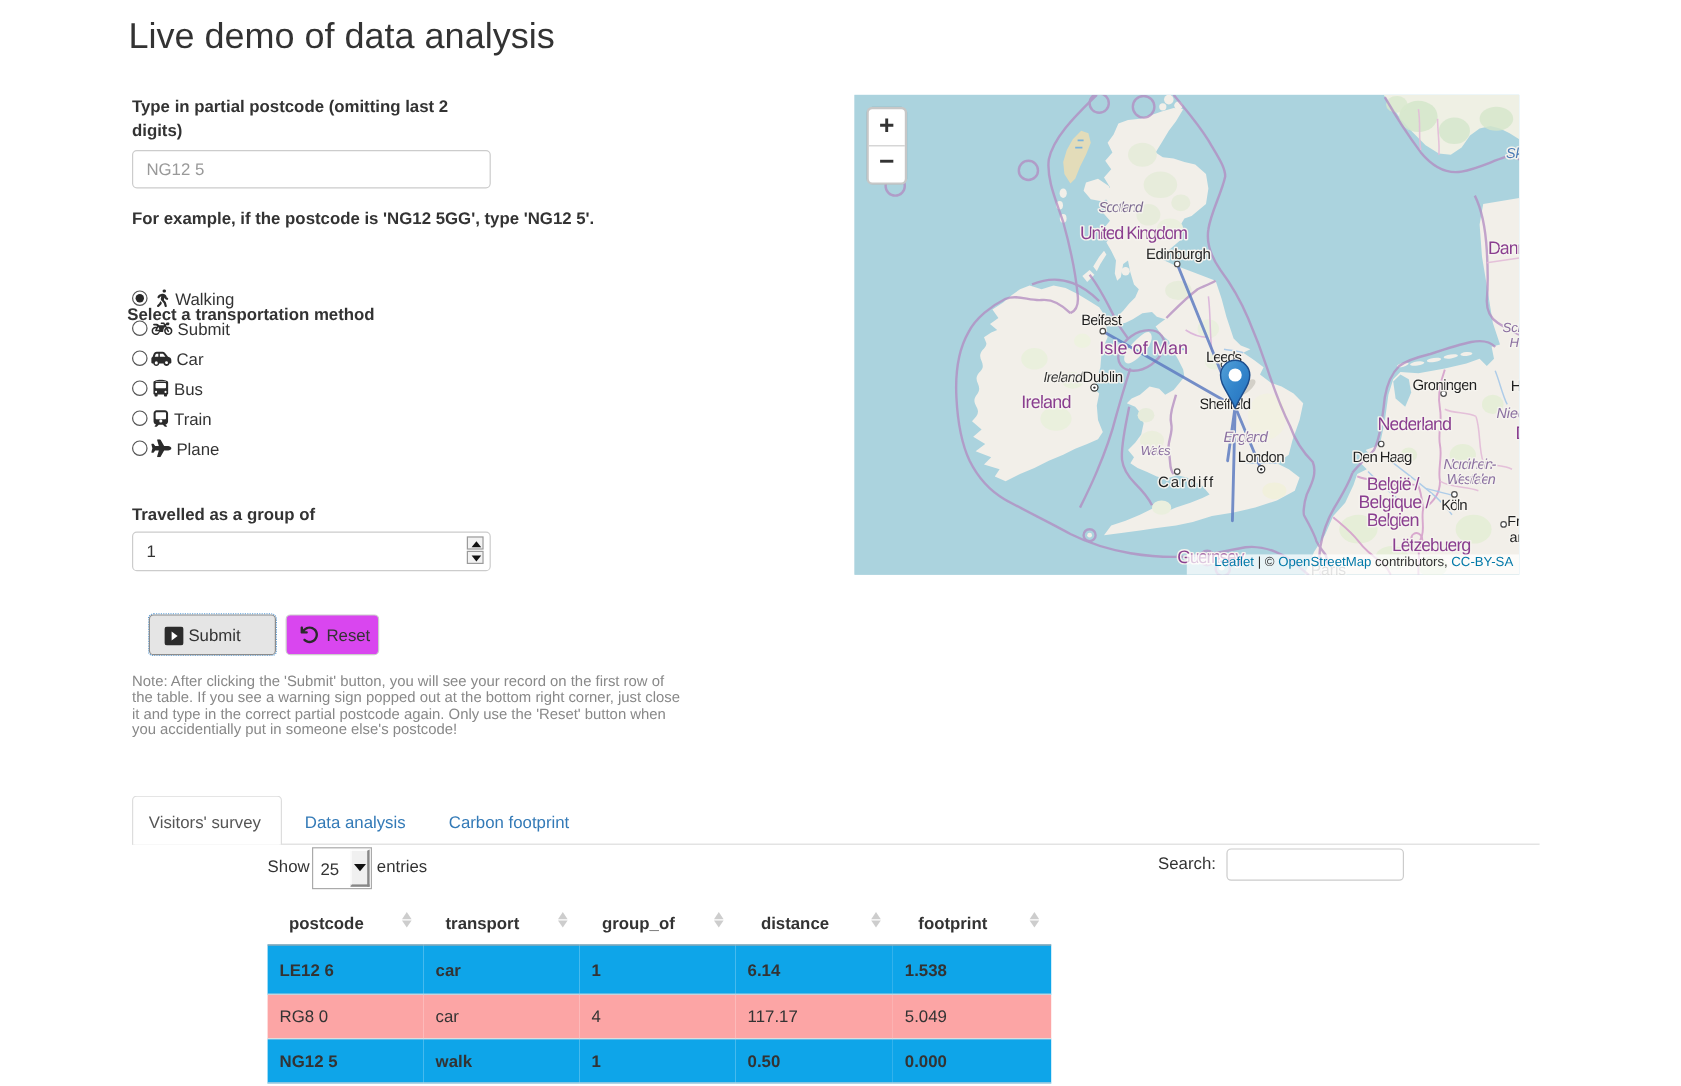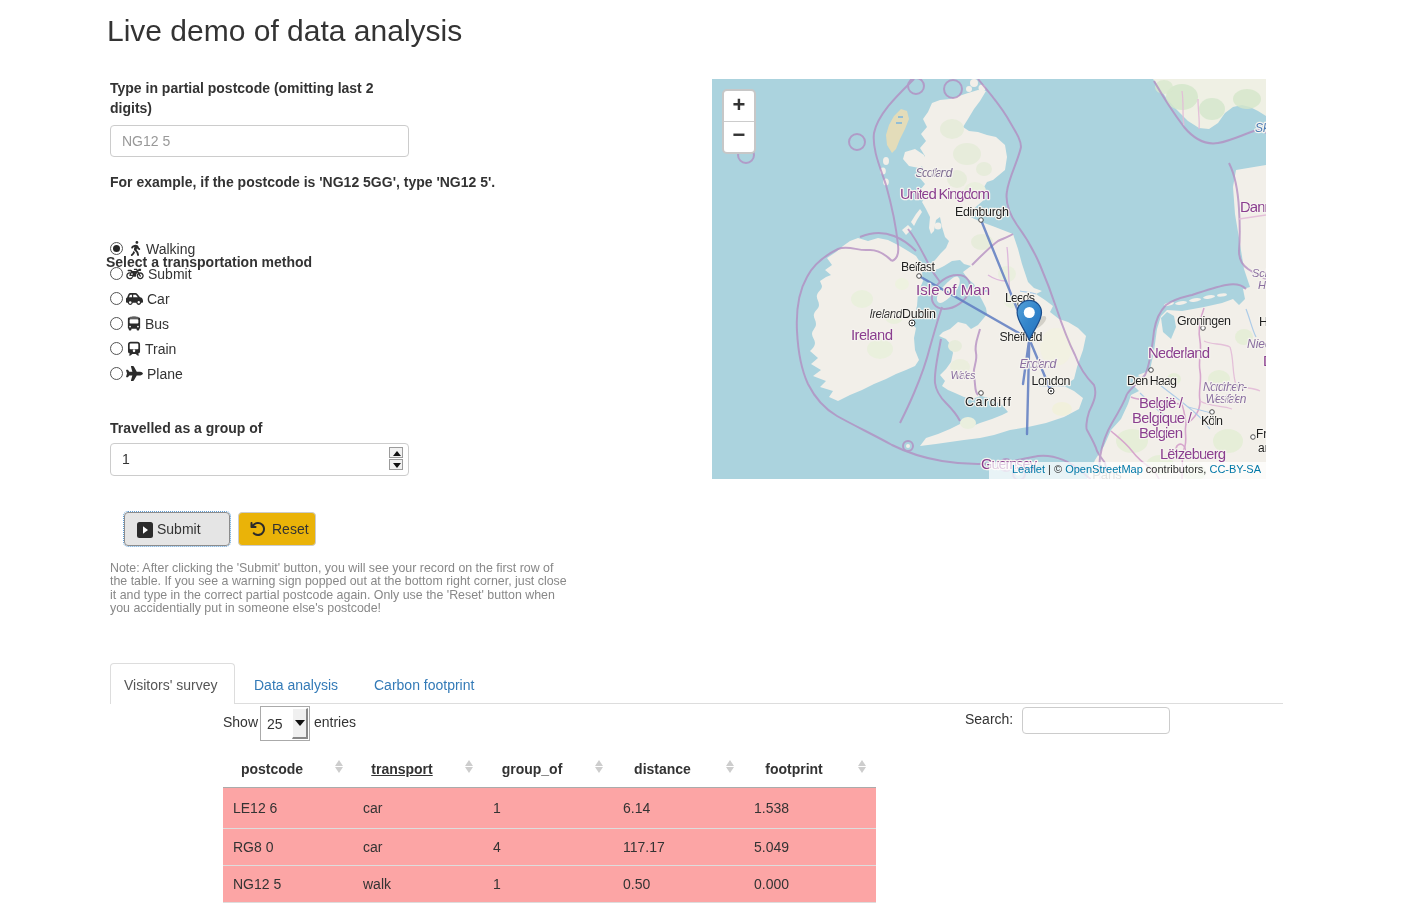--- a/index.html
+++ b/index.html
@@ -11,21 +11,21 @@
   .rb{width:13px;height:13px;border:1.5px solid #545454;border-radius:50%;box-sizing:border-box;display:inline-block;background:#fff;position:relative;flex:none;}
   .rb.sel::after{content:"";position:absolute;left:1.5px;top:1.5px;width:7px;height:7px;border-radius:50%;background:#262626;}
   .ric{flex:none;}
   .rtx{font-size:14px;color:#333;margin-left:4px;white-space:nowrap;}
   .th{position:relative;font-size:14px;font-weight:bold;color:#333;text-align:center;padding:0 40px 0 8px;border-bottom:1px solid #ababab;box-sizing:border-box;height:35px;}
   .sort{position:absolute;right:9px;top:8px;width:9px;height:14px;}
   .sort::before{content:"";position:absolute;left:0;top:0;border-left:4.5px solid transparent;border-right:4.5px solid transparent;border-bottom:6px solid #cdcdcd;}
   .sort::after{content:"";position:absolute;left:0;top:7px;border-left:4.5px solid transparent;border-right:4.5px solid transparent;border-top:6px solid #cdcdcd;}
   #table td{font-size:14px;color:#333;padding:0 10px;height:36.2px;border-bottom:1px solid #ddd;}
   #table tbody tr:first-child td{height:40.5px;}
-  #table tr.odd{background:#fca5a5;}
+  #table tr.odd{background:#0ea5e9;font-weight:bold;}
   #table tr.even{background:#fca5a5;}
 </style>
 </head>
 <body>
 <div class="page">
 
   <div class="abs" style="left:107px;top:14px;font-size:30px;color:#333;">Live demo of data analysis</div>
 
   <div class="abs lbl" style="left:110px;top:78px;width:295px;line-height:20px;">Type in partial postcode (omitting last 2 digits)</div>
   <div class="abs" style="left:110px;top:125px;width:286px;height:30px;border:1px solid #ccc;border-radius:4px;font-size:14px;color:#999;line-height:30px;padding-left:11px;">NG12 5</div>
@@ -88,21 +88,21 @@
     <span style="position:absolute;left:3px;top:3px;width:0;height:0;border-left:4px solid transparent;border-right:4px solid transparent;border-top:5px solid #111;"></span>
   </div>
 
   <div class="abs" style="left:124px;top:512px;width:106px;height:34px;background:#e5e5e5;border:1px solid #8c8c8c;border-radius:4px;outline:1px dotted #5e9ed6;box-sizing:border-box;">
     <svg style="position:absolute;left:12px;top:9px;" width="16" height="16" viewBox="0 0 16 16">
         <rect x="0" y="0" width="16" height="16" rx="2.5" fill="#2b2b2b"></rect>
         <path d="M6 4.2 L11 8 L6 11.8 Z" fill="#fff"></path>
       </svg>
     <span style="position:absolute;left:32px;top:8px;font-size:14px;color:#333;">Submit</span>
   </div>
-  <div class="abs" style="left:238px;top:512px;width:78px;height:34px;background:#eab308;border:1px solid #ccc;border-radius:4px;box-sizing:border-box;">
+  <div class="abs" style="left:238px;top:512px;width:78px;height:34px;background:#d946ef;border:1px solid #ccc;border-radius:4px;box-sizing:border-box;">
     <svg style="position:absolute;left:11px;top:8px;" width="16" height="16" viewBox="0 0 512 512">
         <path fill="#2b2b2b" d="M125.7 160H176c17.7 0 32 14.3 32 32s-14.3 32-32 32H48c-17.7 0-32-14.3-32-32V64c0-17.7 14.3-32 32-32s32 14.3 32 32v51.2L97.6 97.6c87.5-87.5 229.3-87.5 316.8 0s87.5 229.3 0 316.8-229.3 87.5-316.8 0c-12.5-12.5-12.5-32.8 0-45.3s32.8-12.5 45.3 0c62.5 62.5 163.8 62.5 226.3 0s62.5-163.8 0-226.3-163.8-62.5-226.3 0L125.7 160z"></path>
       </svg>
     <span style="position:absolute;left:33px;top:8px;font-size:14px;color:#333;">Reset</span>
   </div>
 
   <div class="abs" style="left:110px;top:562px;width:480px;font-size:12.4px;line-height:13.4px;color:#888;">
   Note: After clicking the 'Submit' button, you will see your record on the first row of<br>
   the table. If you see a warning sign popped out at the bottom right corner, just close<br>
   it and type in the correct partial postcode again. Only use the 'Reset' button when<br>
@@ -327,21 +327,21 @@
   </div>
   <div class="abs txt14" style="left:314px;top:714px;">entries</div>
   <div class="abs txt14" style="left:965px;top:711px;">Search:</div>
   <div class="abs" style="left:1022px;top:707px;width:148px;height:27px;border:1px solid #ccc;border-radius:4px;box-sizing:border-box;"></div>
 
   <div id="table" class="abs" style="left:223px;top:752px;width:653px;">
     <table style="border-collapse:collapse;width:653px;font-family:'Liberation Sans',sans-serif;">
       <thead>
         <tr>
           <th class="th" style="width:130px;">postcode<span class="sort"></span></th>
-          <th class="th" style="width:130px;text-decoration:underline;">transport<span class="sort"></span></th>
+          <th class="th" style="width:130px;">transport<span class="sort"></span></th>
           <th class="th" style="width:130px;">group_of<span class="sort"></span></th>
           <th class="th" style="width:131px;">distance<span class="sort"></span></th>
           <th class="th" style="width:132px;">footprint<span class="sort"></span></th>
         </tr>
       </thead>
       <tbody>
         <tr class="odd">
             <td>LE12 6</td>
             <td>car</td>
             <td>1</td>

